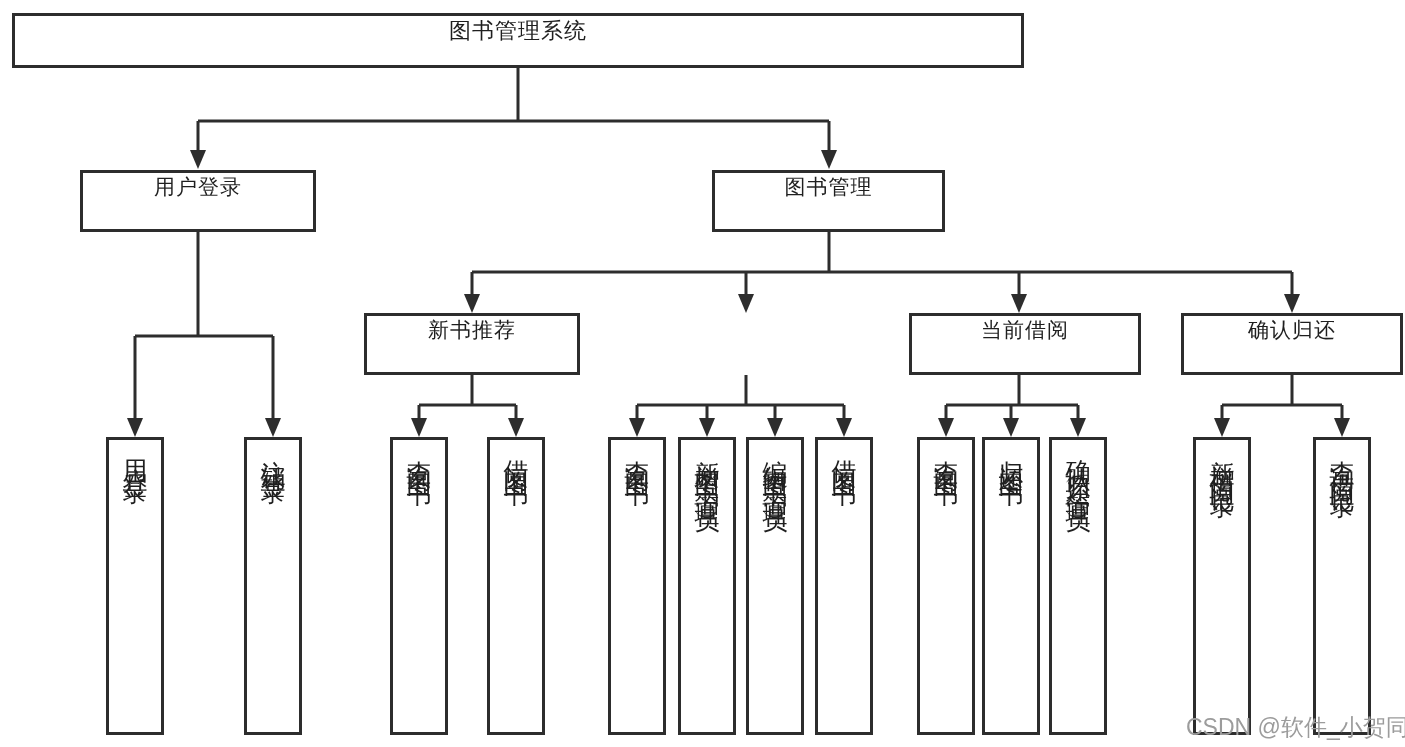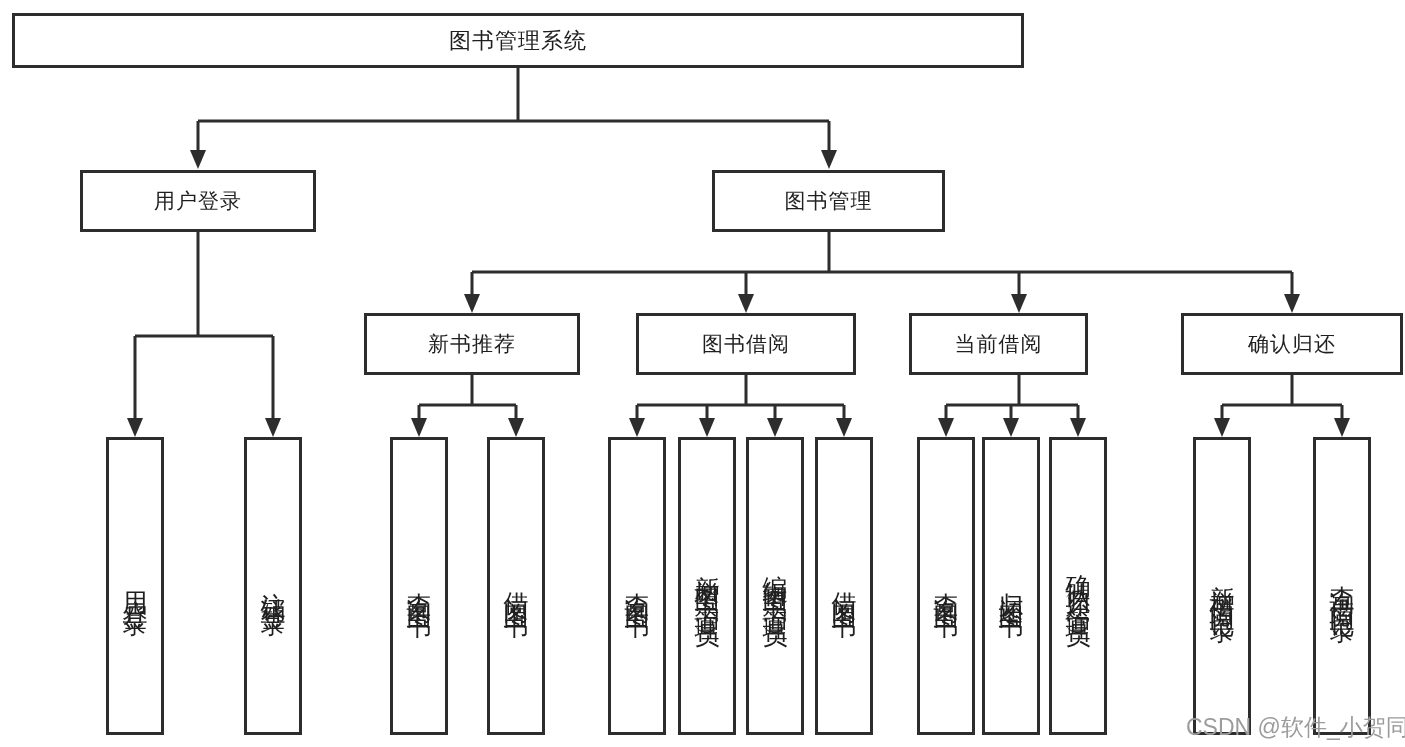--- a/index.html
+++ b/index.html
@@ -21,21 +21,21 @@
     left: 0;
     top: 0;
     z-index: 0;
   }
   .box {
     position: absolute;
     box-sizing: border-box;
     border: 3px solid #2d2d2d;
     background: #ffffff;
     display: flex;
-    align-items: center;
+    align-items: flex-start;
     justify-content: center;
     z-index: 1;
   }
   .hlabel {
     font-size: 21px;
     letter-spacing: 1px;
     white-space: nowrap;
   }
   .root .hlabel {
     font-size: 22px;
@@ -108,24 +108,21 @@
   <div class="box" style="left:80px; top:170px; width:236px; height:62px">
     <span class="hlabel">用户登录</span>
   </div>
   <div class="box" style="left:364px; top:313px; width:216px; height:62px">
     <span class="hlabel">新书推荐</span>
   </div>
 
   <div class="box" style="left:712px; top:170px; width:233px; height:62px">
     <span class="hlabel">图书管理</span>
   </div>
-  <div class="box" style="left:636px; top:313px; width:220px; height:62px">
-    <span class="hlabel">图书借阅</span>
-  </div>
-  <div class="box" style="left:909px; top:313px; width:179px; height:62px">
+  <div class="box" style="left:909px; top:313px; width:232px; height:62px">
     <span class="hlabel">当前借阅</span>
   </div>
   <div class="box" style="left:1181px; top:313px; width:222px; height:62px">
     <span class="hlabel">确认归还</span>
   </div>
 
   <div class="box vbox" style="left:106px">
     <span class="vlabel">用户登录</span>
   </div>
   <div class="box vbox" style="left:244px">

